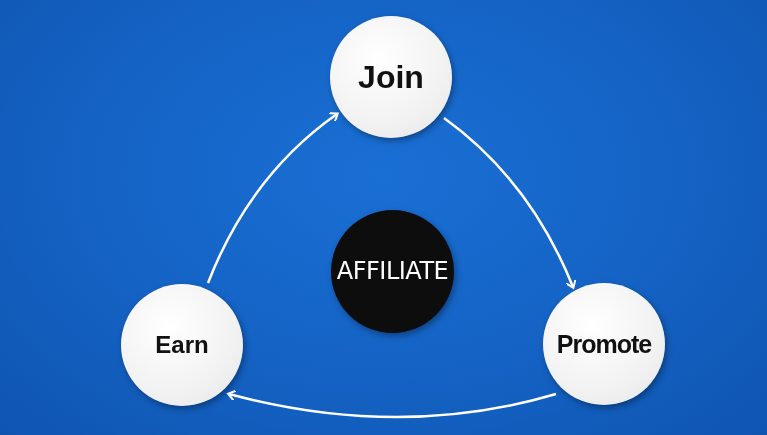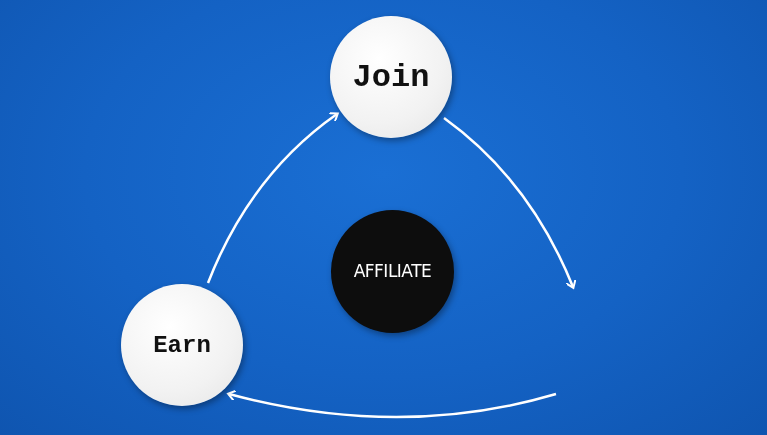--- a/index.html
+++ b/index.html
@@ -4,42 +4,45 @@
 <style>
   html,body{margin:0;padding:0;}
   body{width:767px;height:435px;overflow:hidden;background:#1565c8;}
   .stage{position:relative;width:767px;height:435px;
     background:radial-gradient(ellipse at 50% 40%, #1a6fd4 0%, #1462c4 55%, #0f55b0 100%);}
   svg.arrows{position:absolute;left:0;top:0;width:767px;height:435px;}
   .circle{position:absolute;border-radius:50%;display:flex;align-items:center;justify-content:center;
     box-shadow:2px 3px 6px rgba(0,0,0,0.35);}
   .white{background:radial-gradient(circle at 40% 35%, #ffffff 0%, #f2f2f2 60%, #e4e4e4 100%);}
   .black{background:#0d0d0d;}
-  .lbl{font-family:Liberation Mono, monospace;font-weight:bold;color:#111;text-align:center;}
-  .center-lbl{font-family:"DejaVu Sans",sans-serif;color:#fff;text-align:center;line-height:1.2;font-size:17px;letter-spacing:-0.5px;}
+  .lbl{font-family:Liberation Sans, sans-serif;font-weight:bold;color:#111;text-align:center;}
+  .center-lbl{font-family:"DejaVu Sans",sans-serif;color:#fff;text-align:center;line-height:1.2;font-size:24px;letter-spacing:-0.5px;}
 </style>
 </head>
 <body>
 
 <div class="stage">
   <svg class="arrows" viewBox="0 0 767 435">
     <defs>
       <marker id="ah" markerWidth="10" markerHeight="10" refX="6" refY="5" orient="auto" markerUnits="userSpaceOnUse">
         <path d="M0,0 L7,5 L0,10" fill="none" stroke="#fff" stroke-width="2"></path>
       </marker>
     </defs>
     <path d="M208,283 Q250,175 337,114" fill="none" stroke="#fff" stroke-width="2.5" marker-end="url(#ah)"></path>
     <path d="M444,118 Q530,180 573,287" fill="none" stroke="#fff" stroke-width="2.5" marker-end="url(#ah)"></path>
     <path d="M556,394 Q400,440 229,394" fill="none" stroke="#fff" stroke-width="2.5" marker-end="url(#ah)"></path>
   </svg>
 
   <div class="circle white" style="left:330px;top:16px;width:122px;height:122px;">
     <span class="lbl" style="font-size:32px;">Join</span>
   </div>
 
+  <div class="circle white" style="left:543px;top:283px;width:122px;height:122px;">
+    <span class="lbl" style="font-size:25px;letter-spacing:-1px;">Promote</span>
+  </div>
 
   <div class="circle white" style="left:121px;top:284px;width:122px;height:122px;">
     <span class="lbl" style="font-size:24px;">Earn</span>
   </div>
 
   <div class="circle black" style="left:331px;top:210px;width:123px;height:123px;">
     <div class="center-lbl">
       <div>AFFILIATE</div>
     </div>
   </div>

